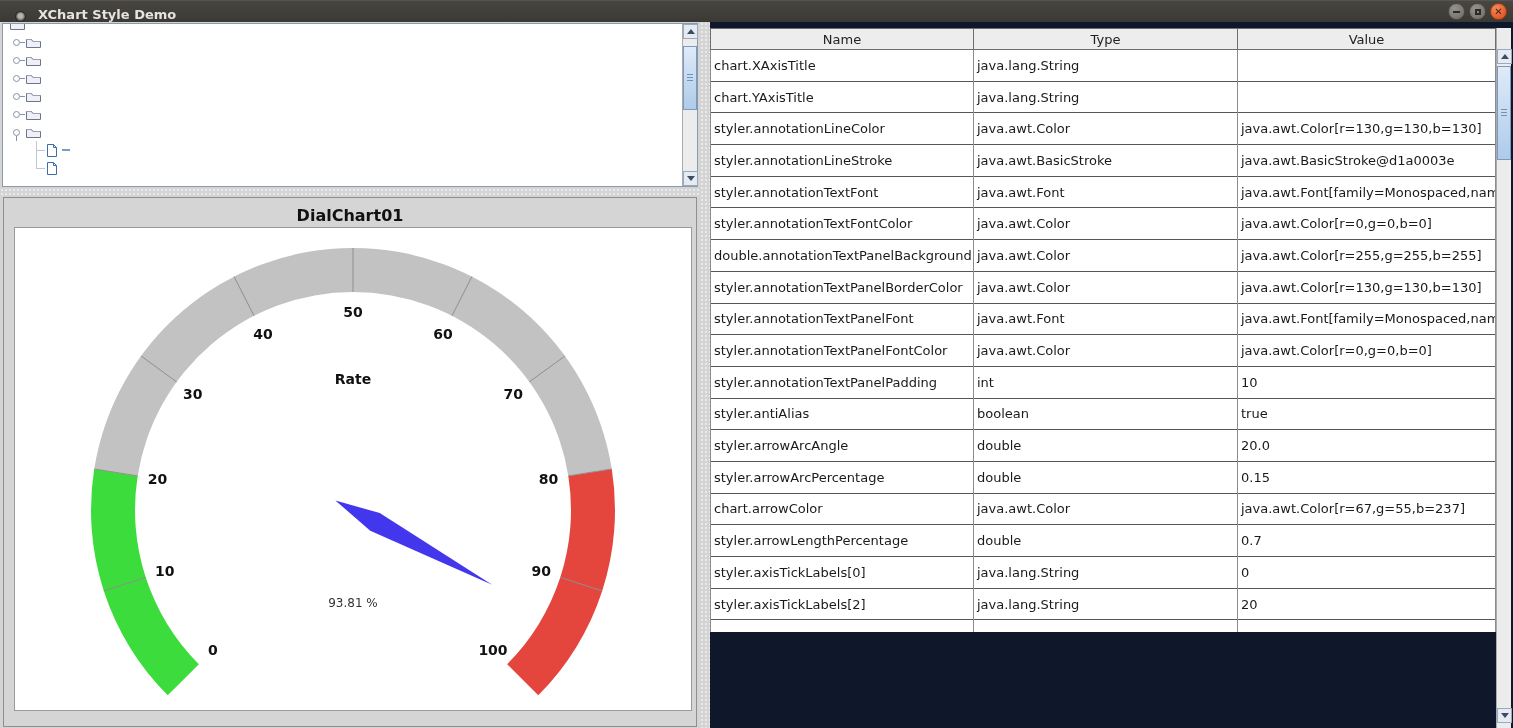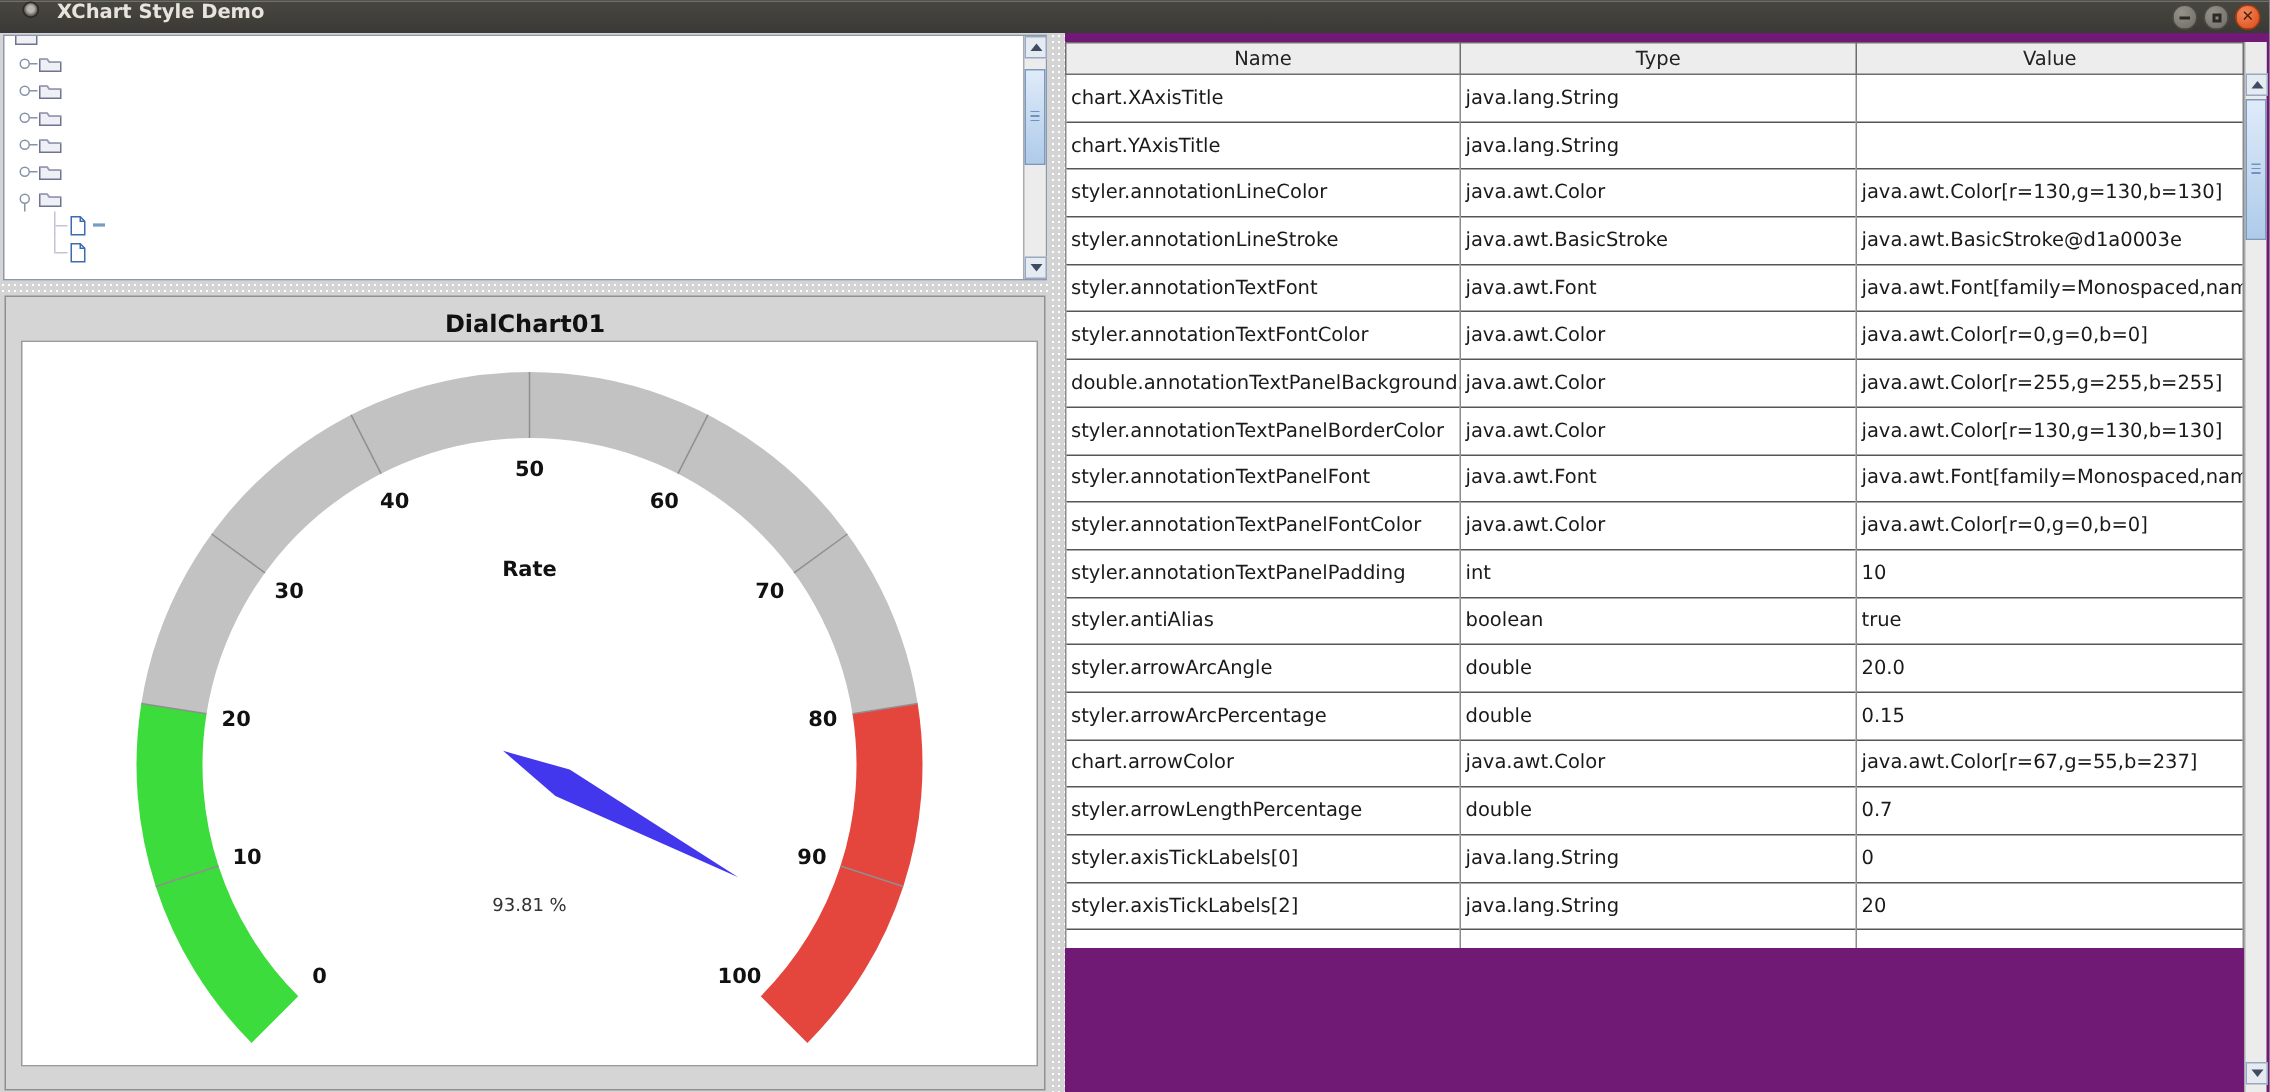--- a/index.html
+++ b/index.html
@@ -5,21 +5,21 @@
   * { margin:0; padding:0; box-sizing:border-box; }
   html,body { background:#888; }
   .app {
     position:relative; width:1513px; height:728px; overflow:hidden;
     font-family:"DejaVu Sans","Liberation Sans",sans-serif;
     background:#D4D4D4; font-size:13px; color:#1a1a1a;
   }
   
   .titlebar{position:absolute;left:0;top:0;width:1513px;height:22px;
     background:linear-gradient(#474640,#3a3935);border-top:1px solid #55534d;
-    display:flex;align-items:flex-start;}
+    display:flex;align-items:flex-end;}
   .app-icon{width:11px;height:11px;border-radius:50%;margin-left:15px;flex:none;
     background:radial-gradient(circle at 50% 45%, #b8b5af 0 32%, #56544e 70%);
     border:1px solid #2a2926;}
   .titlebar .title{color:#E8E4DD;font-weight:bold;font-size:13px;margin-left:12px;}
   .win-controls{position:absolute;right:6px;top:2px;display:flex;gap:4px;}
   .wbtn{width:17px;height:17px;border-radius:50%;display:flex;align-items:center;
     justify-content:center;font-size:10px;line-height:1;cursor:default;}
   .wbtn.gray{background:radial-gradient(circle at 35% 30%, #94928b, #6d6b64);
     border:1px solid #4b4944;color:#2b2a25;}
   .wbtn.orange{background:radial-gradient(circle at 35% 30%, #f08a5e, #dd4814);
@@ -65,21 +65,21 @@
   .v-divider{position:absolute;left:700px;top:22px;width:10px;height:706px;}
   
   .chart-panel{position:absolute;left:3px;top:197px;width:694px;height:530px;
     background:#D5D5D5;border:1px solid #8F8F8F;}
   .chart-title{position:absolute;left:0;top:8px;width:100%;text-align:center;
     font-weight:bold;font-size:16px;color:#111;}
   .plot-area{position:absolute;left:10px;top:29px;width:678px;height:484px;
     background:#fff;border:1px solid #9A9A9A;}
   .plot-area svg{display:block;}
   
-  .props-panel{position:absolute;left:710px;top:22px;width:803px;height:706px;background:#701a75;padding-left:42px;}
+  .props-panel{position:absolute;left:710px;top:22px;width:803px;height:706px;background:#0f172a;padding-left:42px;}
   table.props{border-collapse:collapse;table-layout:fixed;position:absolute;left:0;top:6px;
     width:785px;background:#fff;}
   table.props th{height:21px;background:#EDEDED;font-weight:normal;font-size:13px;color:#222;
     border:1px solid #6E6E6E;text-align:center;}
   table.props td{height:31.7px;font-size:13px;color:#1a1a1a;padding:0 0 0 3px;
     border-left:1px solid #8C8C8C;border-right:1px solid #8C8C8C;border-top:1px solid #565656;
     overflow:hidden;white-space:nowrap;vertical-align:middle;}
   table.props tr.partial td{height:12px;border-top:1px solid #565656;}
   .table-scrollbar{right:2px;top:6px;bottom:0;}
   .sb-corner{position:absolute;left:786px;top:6px;width:15px;height:21px;background:#EDEDED;border:1px solid #9AA9C2;}

